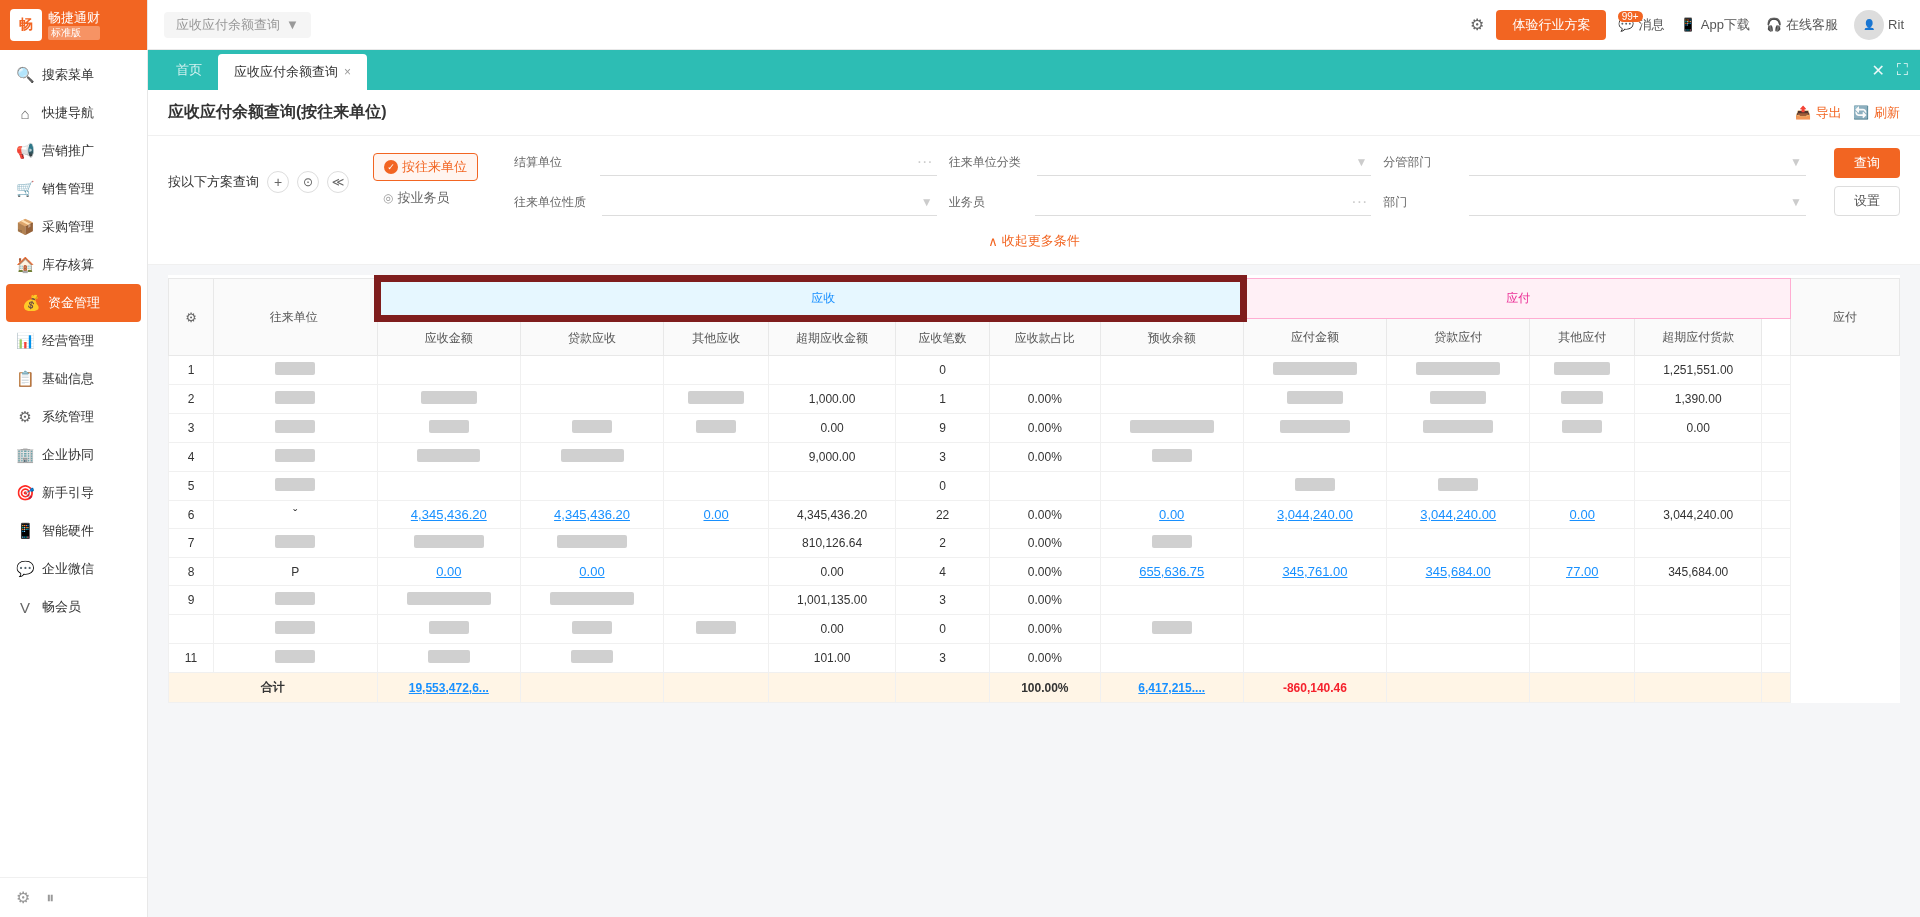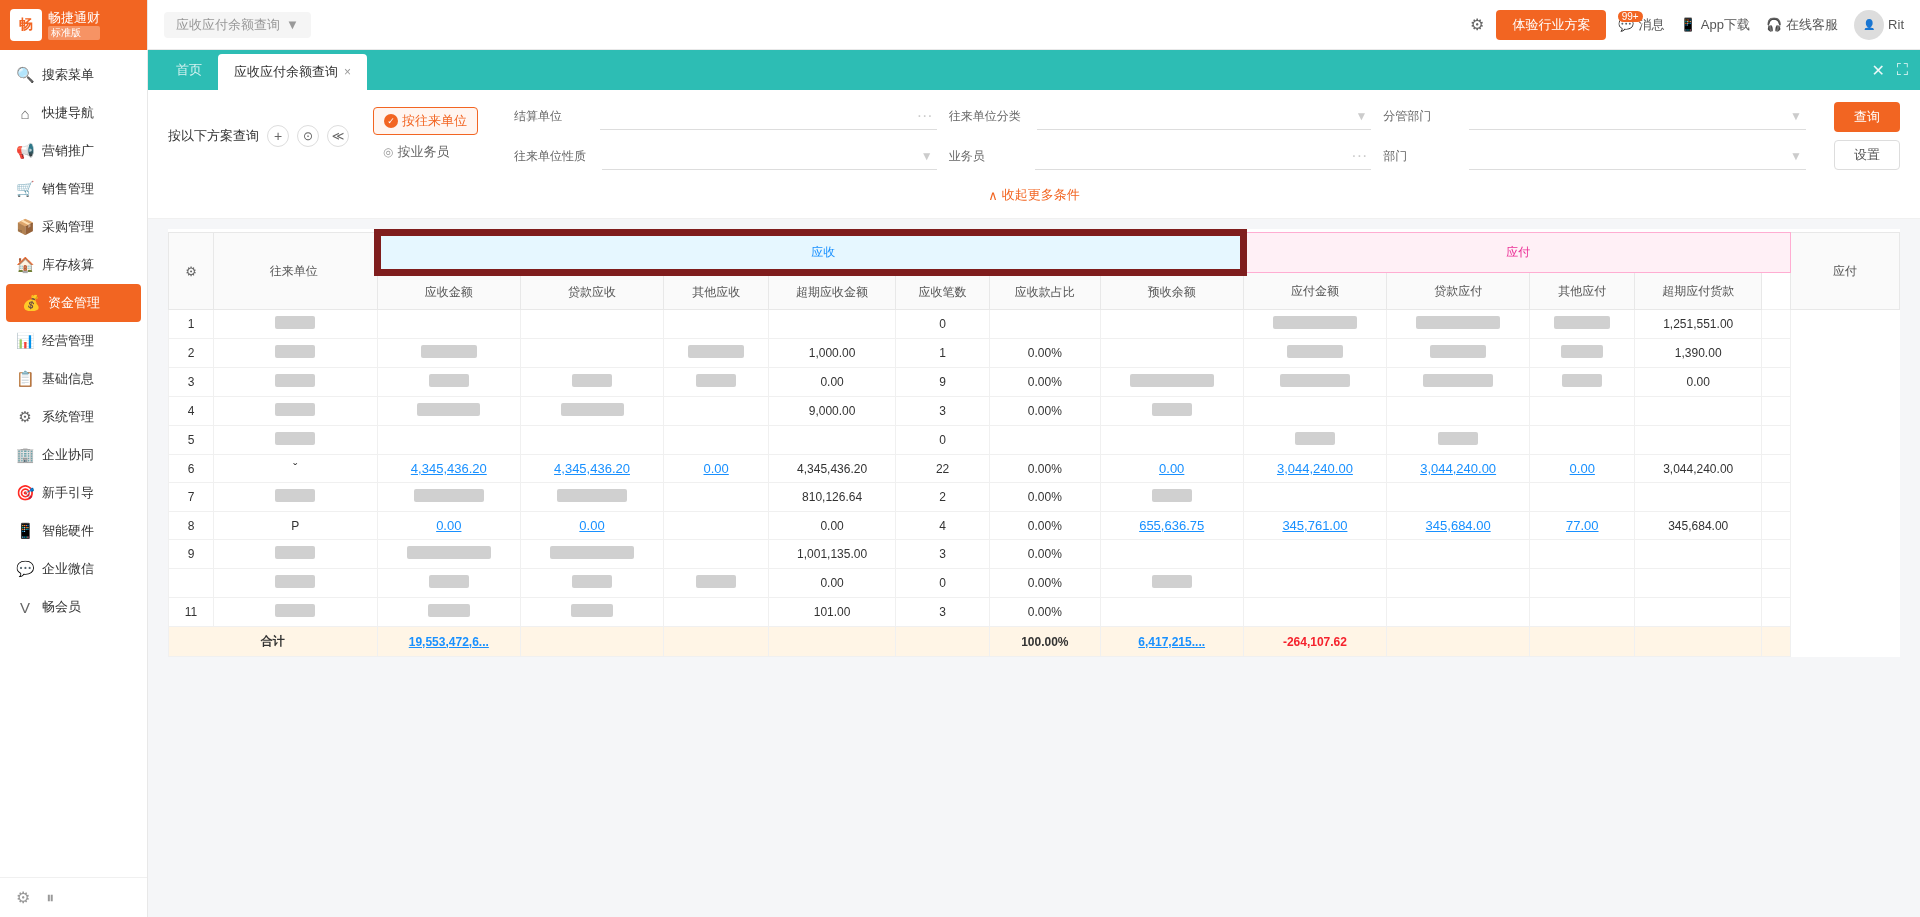--- a/index.html
+++ b/index.html
@@ -211,20 +211,33 @@
       <span class="tab-close">×</span>
     </div>
     <div class="tabs-right">
       <span class="tabs-right-icon">✕</span>
       <span class="tabs-right-icon">⛶</span>
     </div>
   </div>
 
   <div class="content">
 
+    <div class="content-header">
+      <div class="content-title">应收应付余额查询(按往来单位)</div>
+      <div class="content-actions">
+        <span class="action-link">
+          <span>📤</span>
+          <span>导出</span>
+        </span>
+        <span class="action-link">
+          <span>🔄</span>
+          <span>刷新</span>
+        </span>
+      </div>
+    </div>
 
     <div class="filter-area">
       <div class="filter-row">
         <div class="filter-label-area">
           <span>按以下方案查询</span>
           <div class="filter-plus-btn">+</div>
           <div class="filter-settings-btn">⊙</div>
           <div class="filter-collapse-btn">≪</div>
         </div>
         <div style="display:flex; flex-direction:column; gap:4px; margin-left: 8px;">
@@ -506,21 +519,21 @@
         <tfoot>
           <tr class="total-row">
             <td colspan="2" style="font-weight:bold;">合计</td>
             <td class="num-cell">19,553,472,6...</td>
             <td></td>
             <td></td>
             <td></td>
             <td></td>
             <td>100.00%</td>
             <td class="num-cell">6,417,215....</td>
-            <td style="color:#f5222d;">-264,107.62</td>
+            <td style="color:#f5222d;">-860,140.46</td>
             <td></td>
             <td></td>
             <td></td>
             <td></td>
           </tr>
         </tfoot>
       </table>
     </div>
   </div>
 </div>

